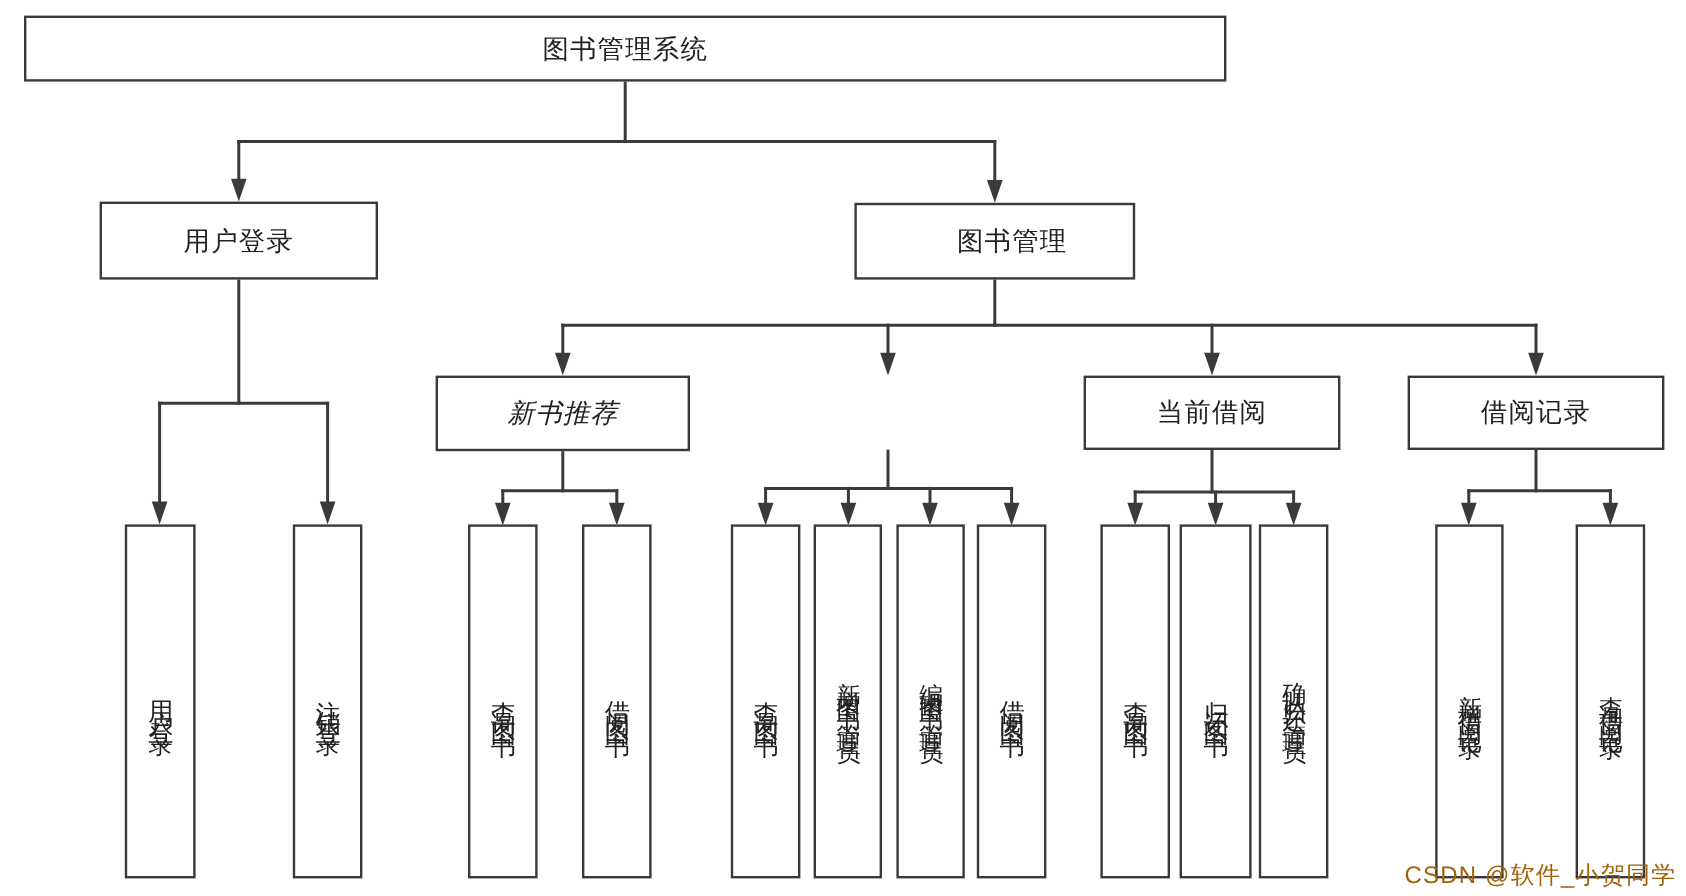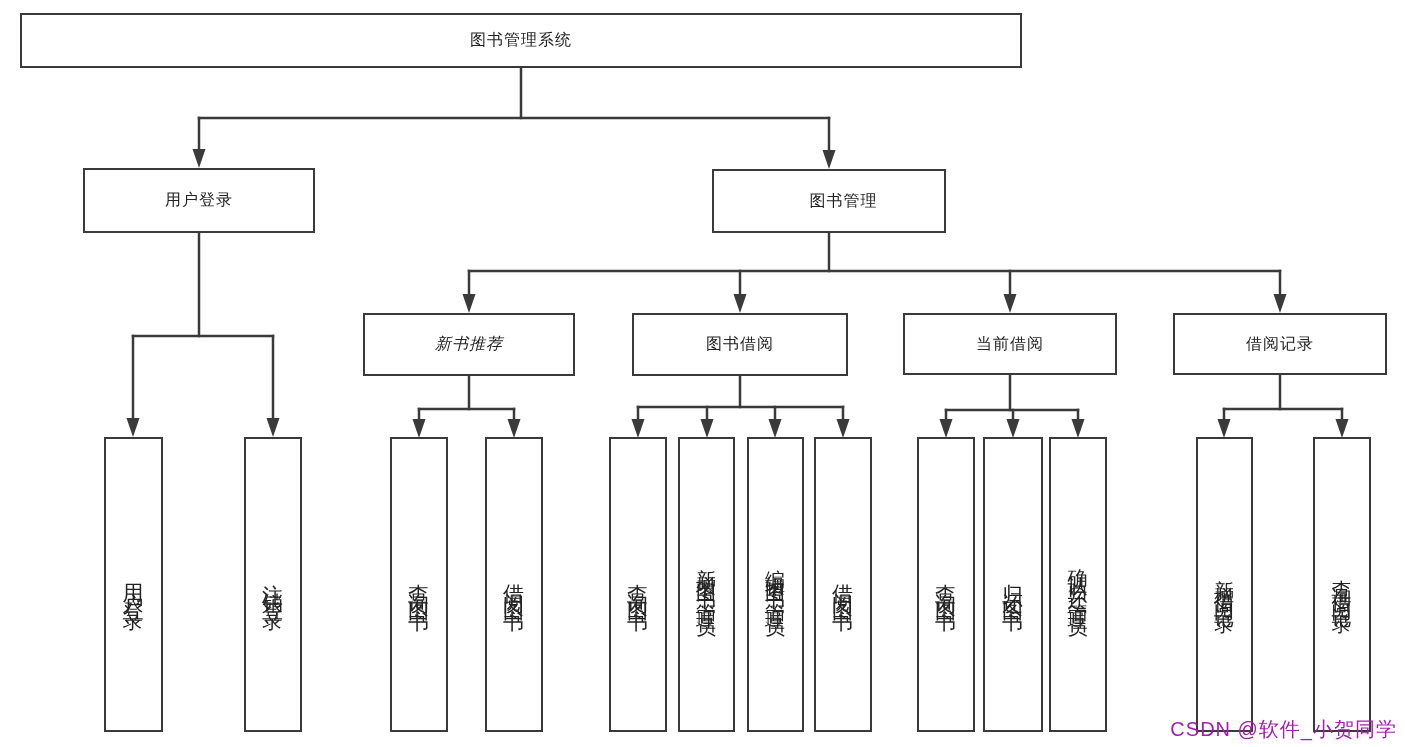--- a/index.html
+++ b/index.html
@@ -25,41 +25,41 @@
     position: absolute;
     box-sizing: border-box;
     background: #ffffff;
     border: 2.5px solid #3a3a3a;
     display: flex;
     align-items: center;
     justify-content: center;
     color: #222222;
   }
   .node.h .lbl {
-    font-size: 16px;
+    font-size: 22px;
     letter-spacing: 1px;
     white-space: nowrap;
   }
   .node.leaf .lbl {
     writing-mode: vertical-rl;
     font-size: 21px;
     letter-spacing: 9px;
     line-height: 1;
     max-height: 282px;
   }
   .node.leaf.long .lbl {
     letter-spacing: 7px;
     font-size: 20px;
   }
   .watermark {
     position: absolute;
     right: 8px;
     bottom: 4px;
     font-size: 20px;
-    color: #a21caf;
+    color: #a16207;
     letter-spacing: 1px;
     white-space: nowrap;
     z-index: 5;
   }
 </style>
 </head>
 <body>
 
 <div id="canvas">
 
@@ -125,23 +125,20 @@
   <div class="node h" style="left:83px; top:168px; width:232px; height:65px;">
     <span class="lbl">用户登录</span>
   </div>
   <div class="node h" style="left:712px; top:169px; width:234px; height:64px;padding-left:29px;">
     <span class="lbl">图书管理</span>
   </div>
 
   <div class="node h" style="left:363px; top:313px; width:212px; height:63px;font-style:italic;">
     <span class="lbl">新书推荐</span>
   </div>
-  <div class="node h" style="left:632px; top:313px; width:216px; height:63px;">
-    <span class="lbl">图书借阅</span>
-  </div>
   <div class="node h" style="left:903px; top:313px; width:214px; height:62px;font-family:Liberation Serif, serif;">
     <span class="lbl">当前借阅</span>
   </div>
   <div class="node h" style="left:1173px; top:313px; width:214px; height:62px;">
     <span class="lbl">借阅记录</span>
   </div>
 
   <div class="node leaf" style="left:104px; top:437px; width:59px; height:295px;">
     <span class="lbl">用户登录</span>
   </div>

